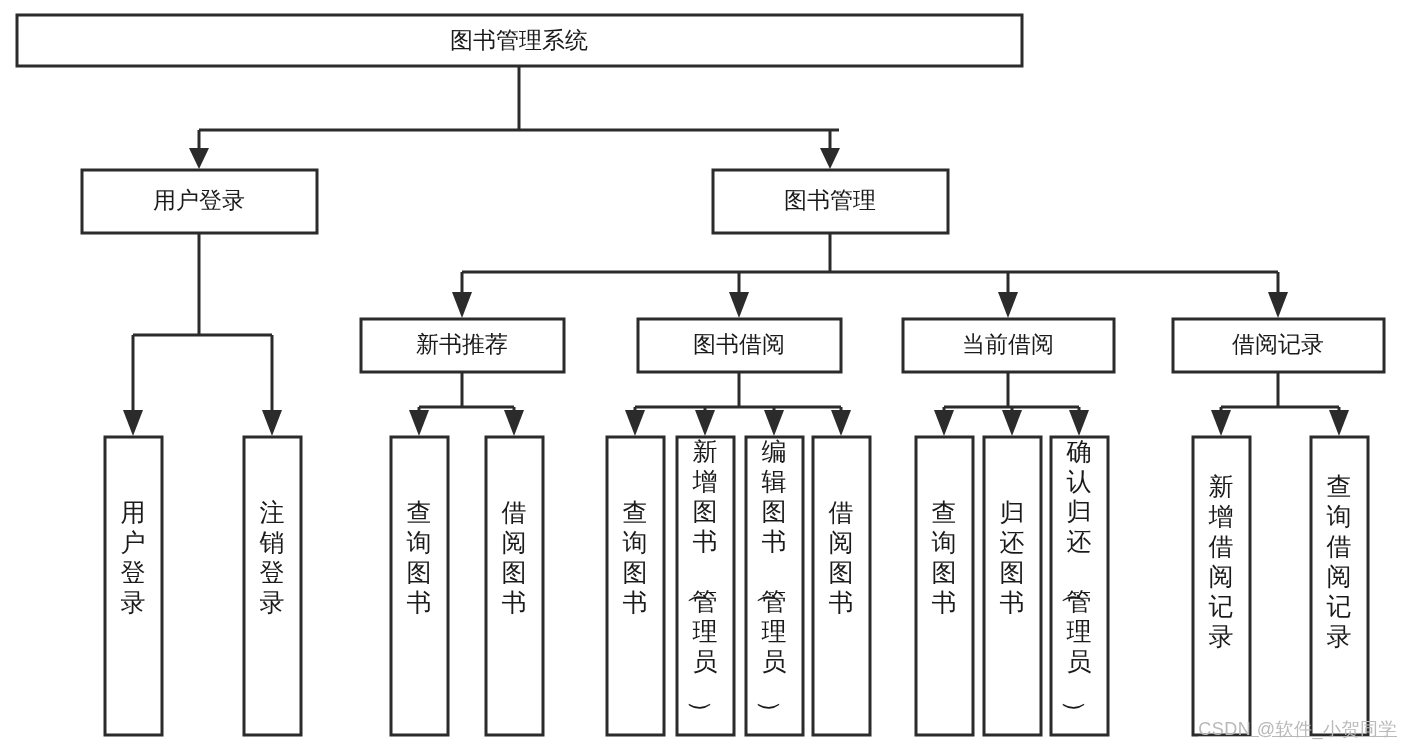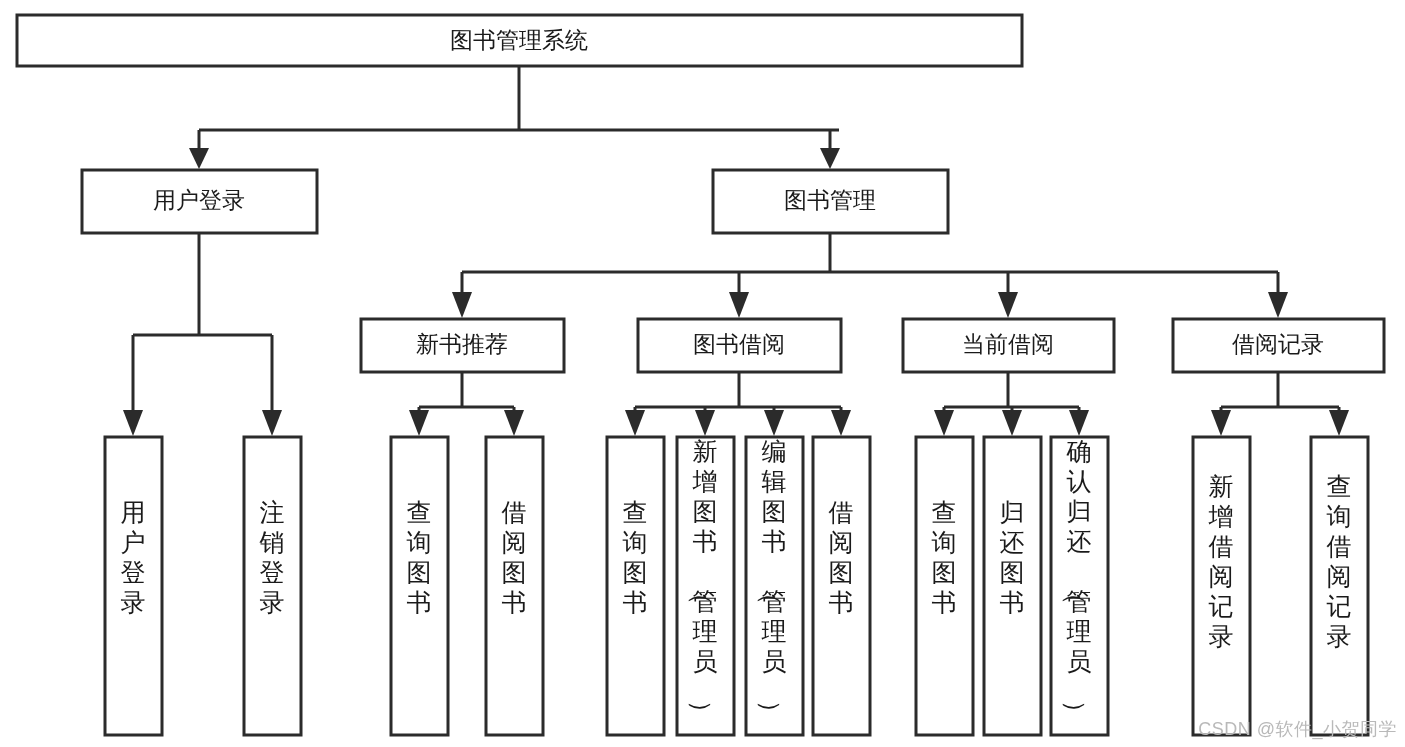--- a/index.html
+++ b/index.html
@@ -49,20 +49,21 @@
   .watermark {
     position: absolute;
     right: 8px;
     bottom: 6px;
     font-family: "Liberation Sans", "DejaVu Sans", sans-serif;
     font-size: 18px;
     color: #b9b9b9;
     letter-spacing: 0.5px;
     white-space: nowrap;
     pointer-events: none;
+    text-decoration: underline;
   }
 </style>
 </head>
 <body>
 
 <svg id="diagram" viewBox="0 0 1405 747" xmlns="http://www.w3.org/2000/svg">
 
   <defs>
     <g id="arrowglyph"></g>
   </defs>

